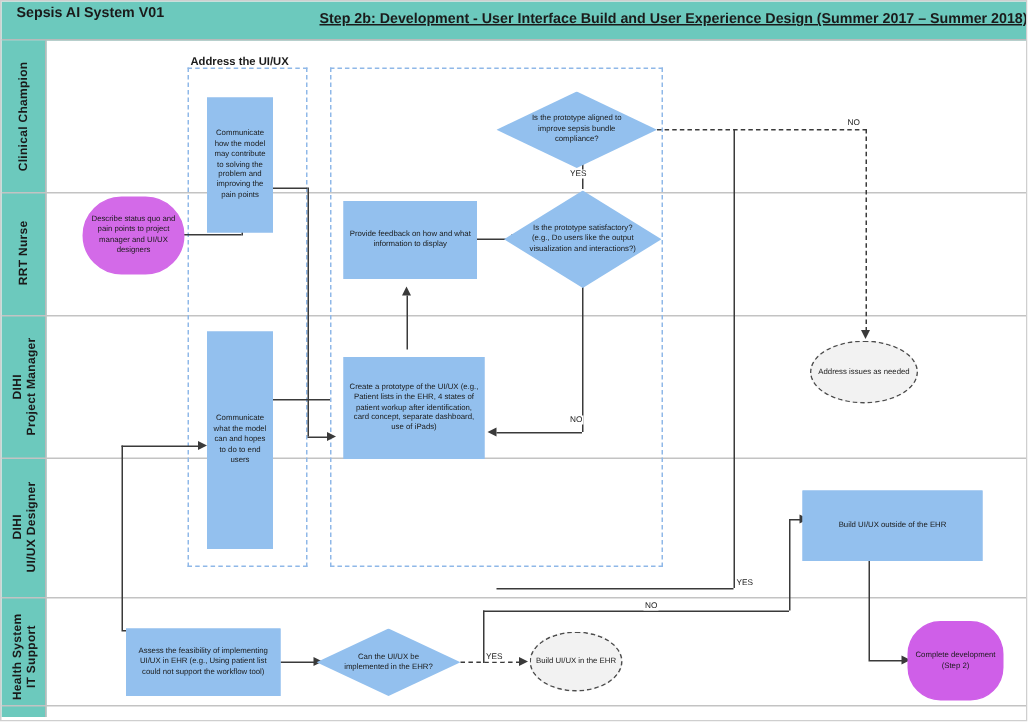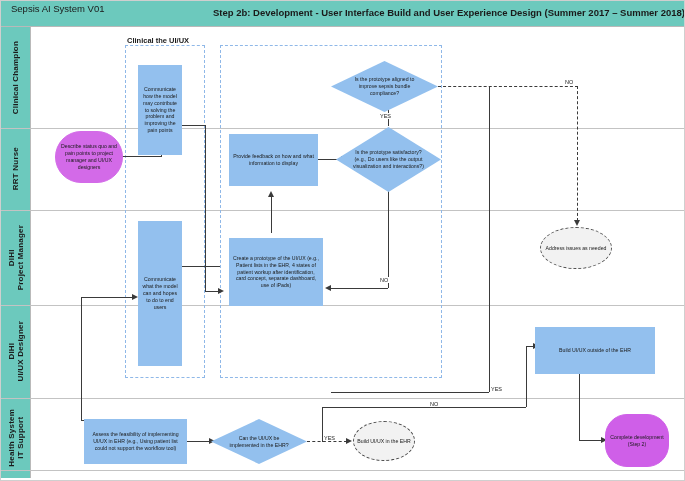--- a/index.html
+++ b/index.html
@@ -2,22 +2,22 @@
 <html><head>
 <meta charset="utf-8">
 <style>
   html,body{margin:0;padding:0;background:#ffffff;}
   body{font-family:"Liberation Sans",sans-serif;}
   #page{position:relative;width:685px;height:481px;overflow:hidden;background:#fff;
         border:1px solid #cfcfcf;box-sizing:border-box;}
   
   .hdr{position:absolute;left:0;top:0;width:685px;height:26px;background:#6cc9bd;
        border-bottom:1px solid #b9b9b9;box-sizing:border-box;}
-  .hdr-title{position:absolute;left:10px;top:2px;font-size:9.5px;font-weight:normal;color:#1a1a1a;white-space:nowrap;}
-  .hdr-step{position:absolute;left:212px;top:6px;font-size:9.5px;font-weight:bold;color:#1a1a1a;white-space:nowrap;}
+  .hdr-title{position:absolute;left:10px;top:2px;font-size:9.5px;font-weight:bold;color:#1a1a1a;white-space:nowrap;}
+  .hdr-step{position:absolute;left:212px;top:6px;font-size:9.5px;font-weight:bold;color:#1a1a1a;white-space:nowrap;text-decoration:underline;}
   
   .lanecol{position:absolute;left:0;top:26px;width:30px;height:451px;background:#6cc9bd;
            border-right:1px solid #b9b9b9;box-sizing:border-box;}
   .lane-label{position:absolute;left:0;width:30px;display:flex;align-items:center;justify-content:center;
               box-sizing:border-box;}
   .lane-label span{writing-mode:vertical-rl;transform:rotate(180deg);font-size:8px;font-weight:bold;
                    color:#1a1a1a;text-align:center;line-height:1.15;letter-spacing:.2px;}
   .lane-sep{position:absolute;left:0;width:685px;height:0;border-top:1px solid #d5d5d5;}
   .lane-sep.dark{border-top:1px solid #c3c3c3;}
   
@@ -77,21 +77,21 @@
 IT Support</span>
   </div>
 
   <div class="lane-sep dark" style="top:127px;"></div>
   <div class="lane-sep dark" style="top:209px;"></div>
   <div class="lane-sep dark" style="top:304px;"></div>
   <div class="lane-sep dark" style="top:397px;"></div>
   <div class="lane-sep dark" style="top:469px;"></div>
 
   <div class="phase" style="left:124px;top:44px;width:80px;height:333px;"></div>
-  <div class="phase-title" style="left:126px;top:35px;">Clinical the UI/UX</div>
+  <div class="phase-title" style="left:126px;top:35px;">Address the UI/UX</div>
 
   <div class="phase" style="left:219px;top:44px;width:222px;height:333px;"></div>
 
   <div class="ln lnh" style="left:121px;top:155px;width:39px;"></div>
   <div class="ln lnv" style="left:160px;top:132px;height:24px;"></div>
   <div class="arw arw-u" style="left:157px;top:126px;"></div>
 
   <div class="ln lnh" style="left:181px;top:124px;width:23px;"></div>
   <div class="ln lnv" style="left:204px;top:124px;height:166px;"></div>
   <div class="ln lnh" style="left:204px;top:290px;width:15px;"></div>

